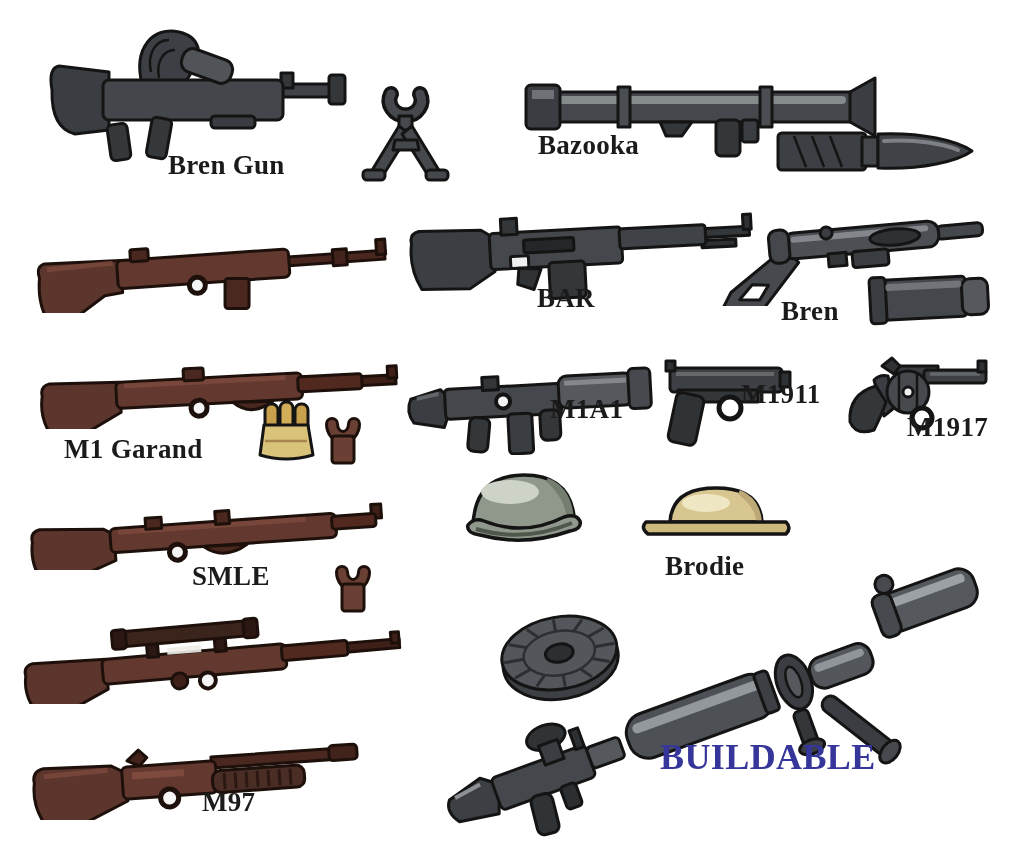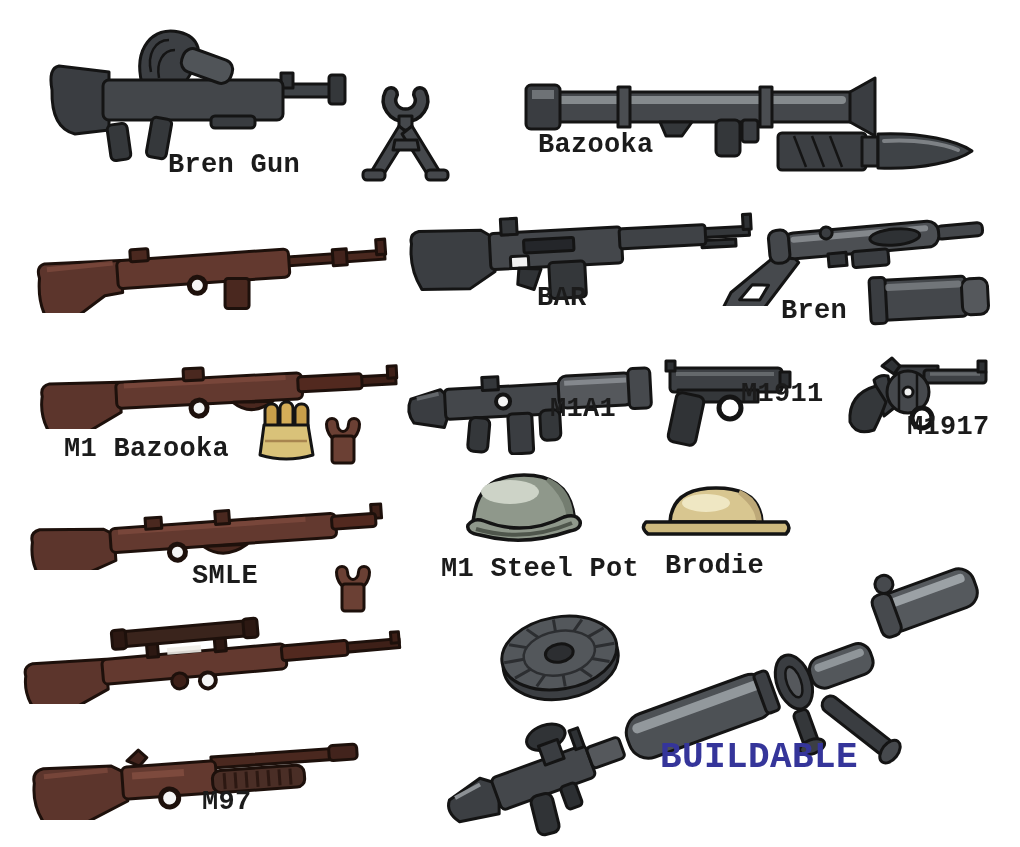--- a/index.html
+++ b/index.html
@@ -1,20 +1,20 @@
 <!DOCTYPE html>
 <html style="--background: #ffffff; --label-text: #1b1b1b; --buildable-text: #35359a; --black-weapon: #3f4347; --metal-gray: #55595d; --metal-highlight: #9aa0a4; --brown-weapon: #5c352c; --brown-highlight: #7d4a3d; --gold-clip: #c89f4a; --gold-clip-light: #d9c279; --helmet-green: #8f988b; --helmet-green-light: #cdd3c7; --helmet-tan: #d8c690; --helmet-tan-light: #efe7c3; --outline: #141414;"><head>
 <meta charset="utf-8">
 <style>
   html,body{margin:0;padding:0;background:#ffffff;}
   .canvas{
     position:relative;width:1020px;height:847px;
     background:var(--background,#ffffff);
     overflow:hidden;
-    font-family:Liberation Mono, monospace;
+    font-family:Liberation Serif, serif;
     border-radius:6px;
   }
   .fig{position:absolute;}
   .fig svg{display:block;width:100%;height:100%;}
   .lbl{
     position:absolute;font-weight:700;font-size:27px;line-height:1.05;
     color:var(--label-text,#1b1b1b);white-space:nowrap;letter-spacing:.3px;
   }
   .lbl.blue{color:var(--buildable-text,#35359a);font-size:36px;letter-spacing:.4px;}
 </style>
@@ -160,21 +160,21 @@
         <path d="M6,42 Q4,32 14,30 L84,32 L84,62 L46,82 L12,80 Q2,62 6,42 Z" fill="#5c352c"></path>
         <rect x="80" y="32" width="186" height="26" rx="5" fill="#63392f"></rect>
         <path d="M88,36 L250,36" stroke="#7d4a3d" stroke-width="5" opacity=".8" fill="none"></path>
         <rect x="262" y="36" width="64" height="15" rx="3" fill="#52291f"></rect>
         <rect x="148" y="22" width="20" height="12" rx="2" fill="#4a281f"></rect>
         <path d="M196,58 Q214,74 236,59 Z" fill="#4a281f"></path>
         <circle cx="162" cy="62" r="8" fill="#f5f5f5" stroke-width="5"></circle>
       </g>
     </svg>
   </div>
-  <span class="lbl" style="left:64px;top:435px">M1 Bazooka</span>
+  <span class="lbl" style="left:64px;top:435px">M1 Garand</span>
 
   <div class="fig" style="left:257px;top:399px;width:58px;height:63px">
     <svg viewBox="0 0 58 63">
       <g stroke="#141414" stroke-width="3" stroke-linejoin="round">
         <rect x="8" y="5" width="13" height="28" rx="6" fill="#c89f4a"></rect>
         <rect x="23" y="3" width="13" height="30" rx="6" fill="#d4ad58"></rect>
         <rect x="38" y="5" width="13" height="28" rx="6" fill="#c89f4a"></rect>
         <path d="M7,26 L51,26 L56,56 Q29,64 3,56 Z" fill="#d9c279"></path>
         <path d="M8,42 L50,42" stroke="#a8854f" stroke-width="2.5" fill="none"></path>
       </g>
@@ -271,21 +271,20 @@
     <svg viewBox="0 0 128 88">
       <g stroke="#141414" stroke-width="3.5" stroke-linejoin="round">
         <path d="M13,64 Q13,10 64,10 Q115,10 115,64 Z" fill="#8f988b"></path>
         <path d="M86,16 Q110,38 106,62 L114,62 Q115,24 88,13 Z" fill="#747d70" stroke="none"></path>
         <ellipse cx="50" cy="27" rx="29" ry="12" fill="#cdd3c7" stroke="none"></ellipse>
         <path d="M8,60 Q14,52 24,56 Q64,72 104,52 Q116,48 120,56 Q122,64 110,66 Q64,82 20,70 Q6,68 8,60 Z" fill="#8f988b"></path>
         <path d="M16,64 Q64,78 112,58" stroke="#4f564c" stroke-width="4" fill="none"></path>
       </g>
     </svg>
   </div>
-  <span class="lbl" style="left:441px;top:555px">M1 Steel Pot</span>
 
   <div class="fig" style="left:640px;top:476px;width:152px;height:72px">
     <svg viewBox="0 0 152 72">
       <g stroke="#141414" stroke-width="3.5" stroke-linejoin="round">
         <path d="M30,46 Q32,12 76,12 Q120,12 122,46 Z" fill="#d8c690"></path>
         <path d="M98,18 Q116,32 116,46 L122,46 Q120,22 100,14 Z" fill="#bda878" stroke="none"></path>
         <ellipse cx="66" cy="27" rx="24" ry="9" fill="#efe7c3" stroke="none"></ellipse>
         <path d="M6,46 L146,46 Q152,52 146,58 L8,58 Q0,52 6,46 Z" fill="#cdb97e"></path>
       </g>
     </svg>

